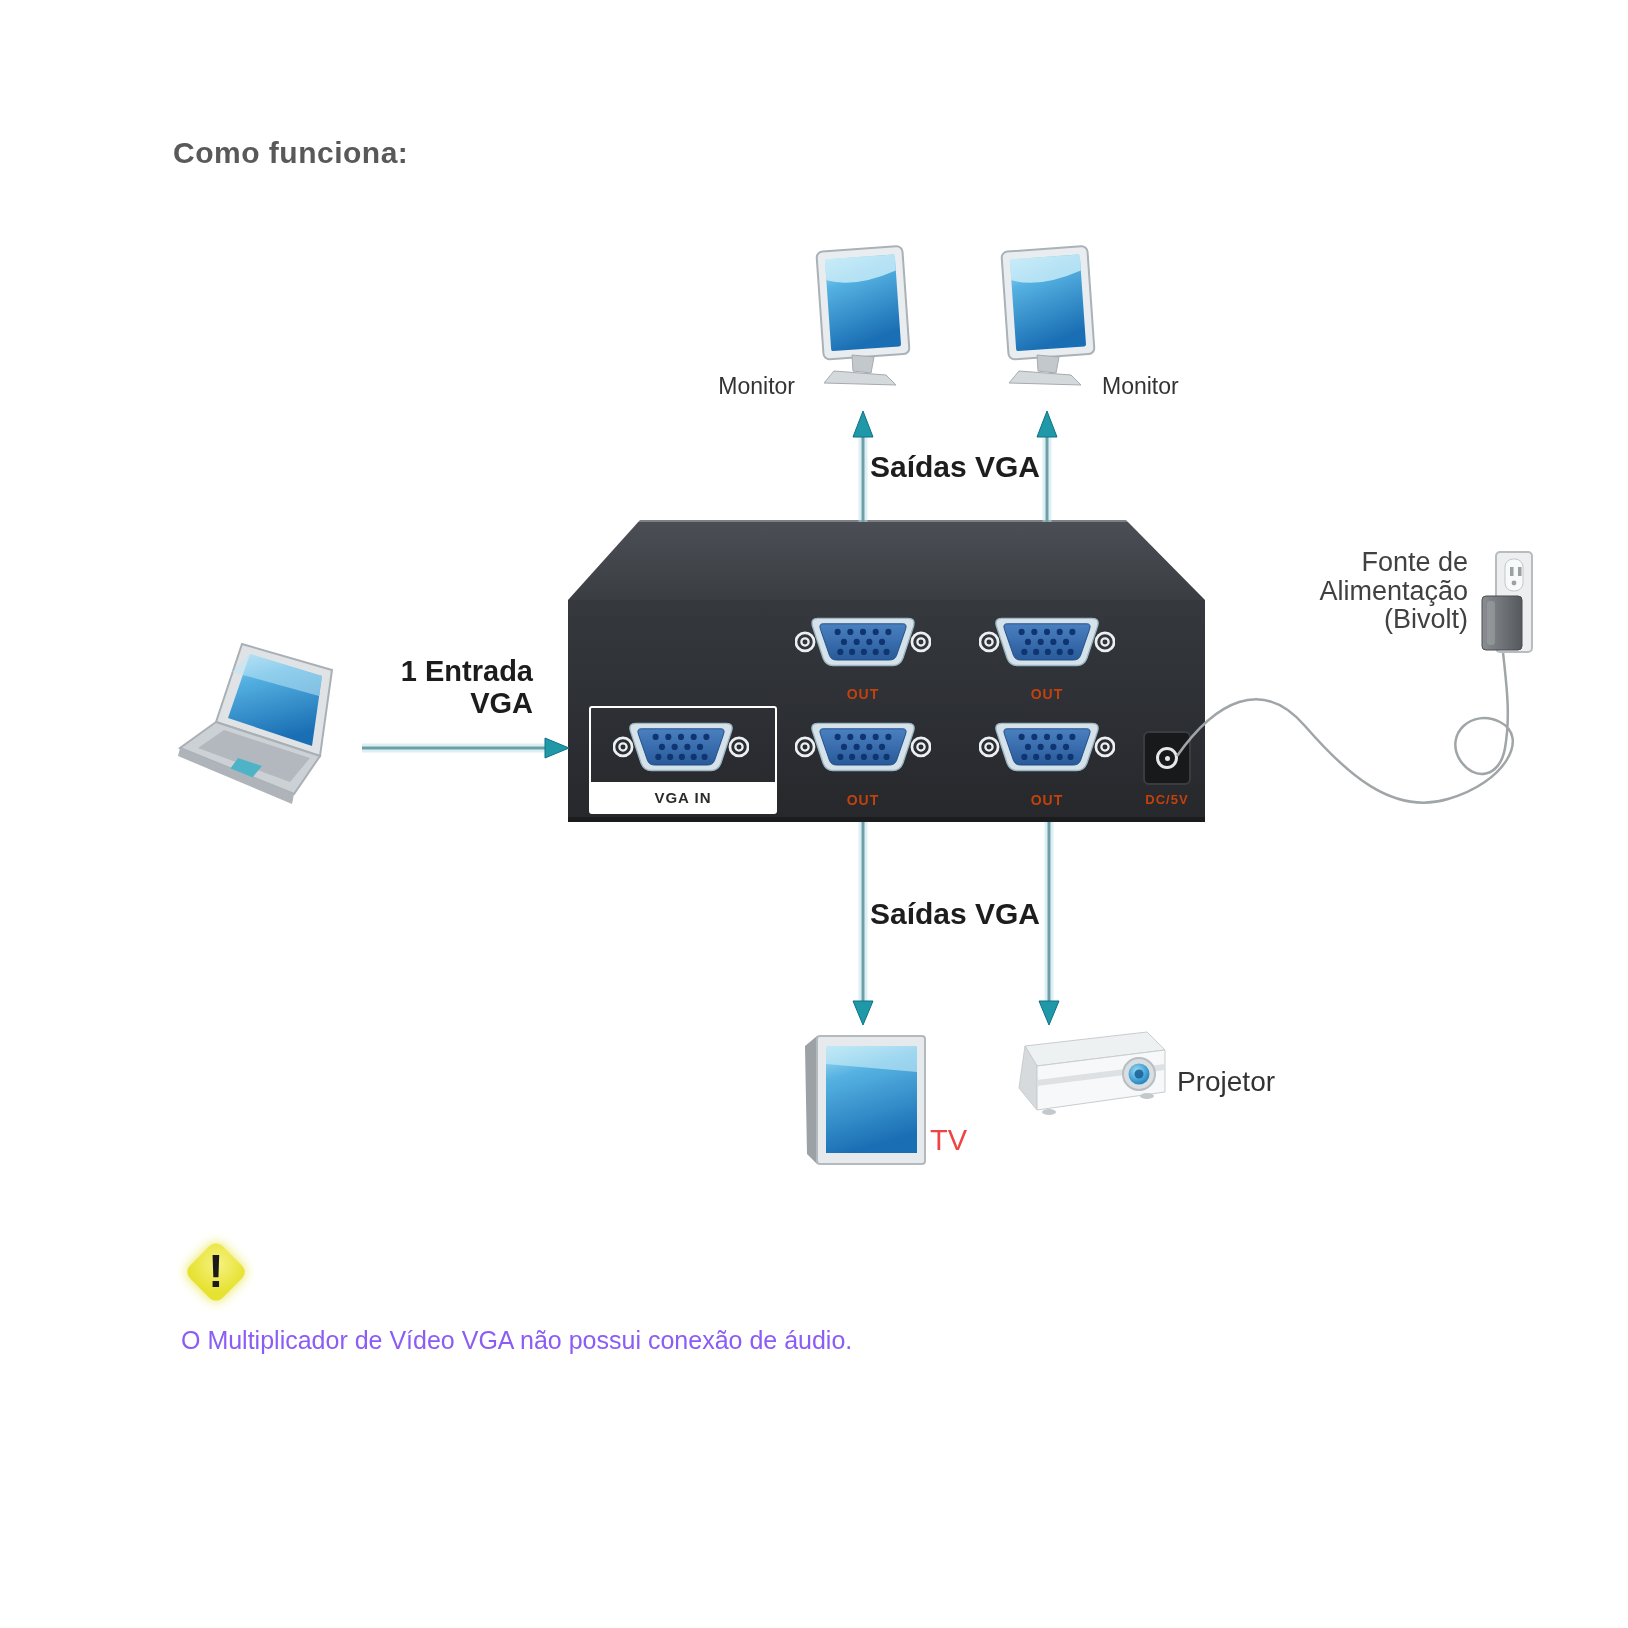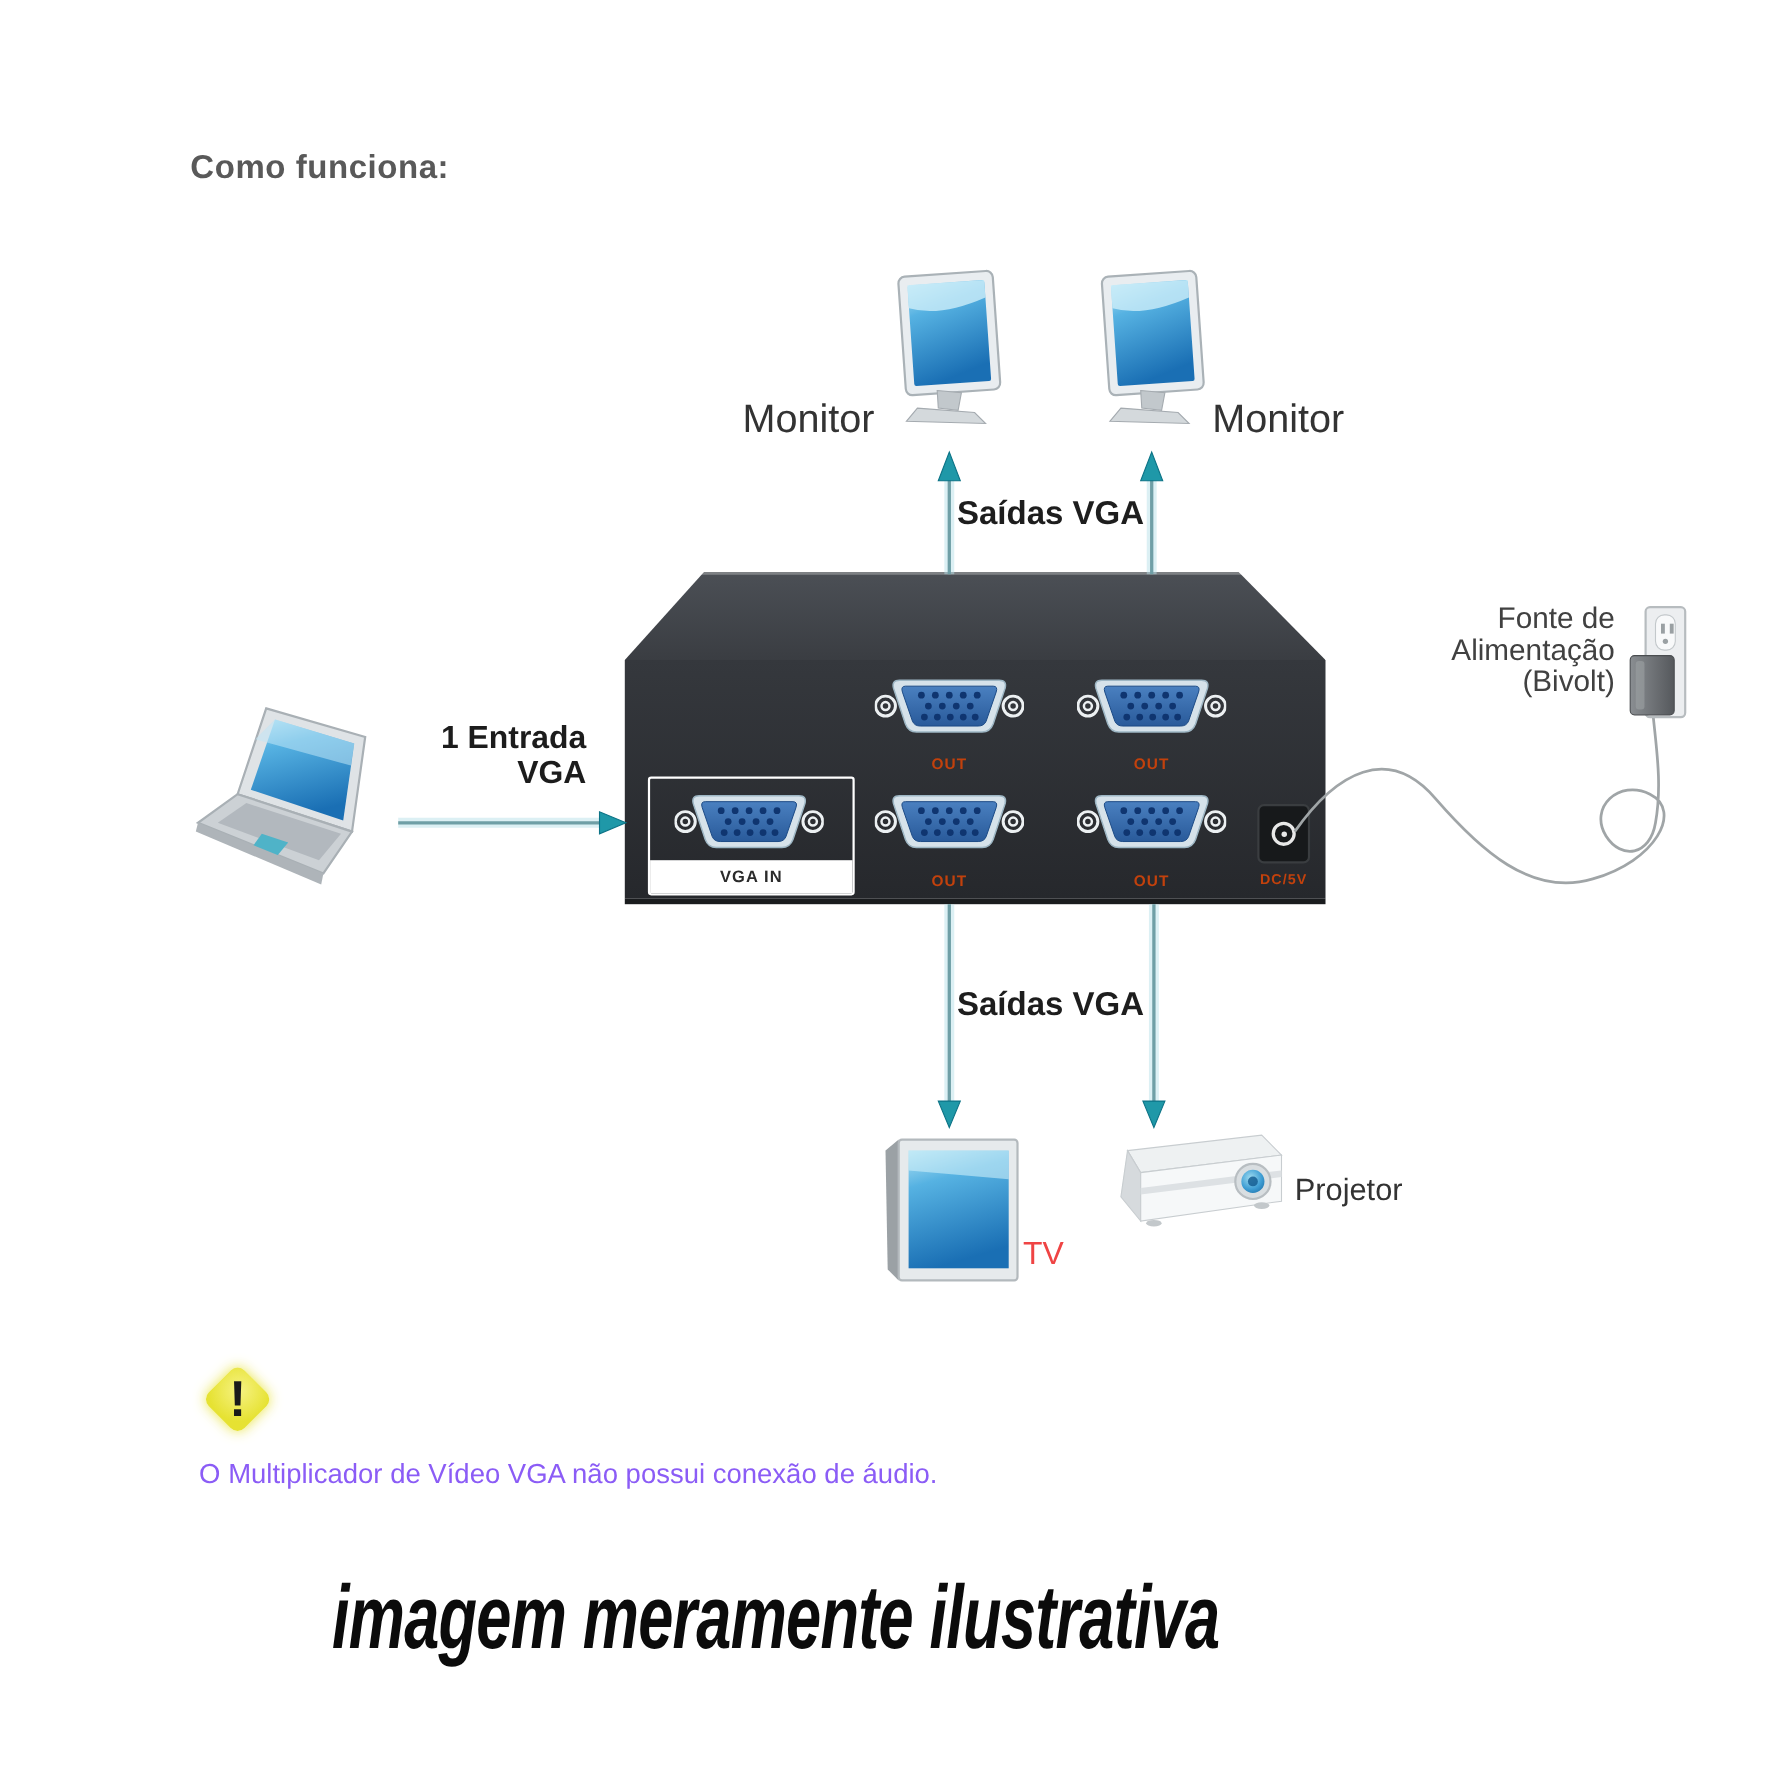--- a/index.html
+++ b/index.html
@@ -18,21 +18,21 @@
   .box-front{left:568px;top:600px;width:637px;height:222px;
              background:linear-gradient(180deg,#35383d,var(--box-front,#26282c));
              border-bottom:5px solid #1a1c1e;box-sizing:border-box;}
   .vga-frame{left:589px;top:706px;width:184px;height:104px;border:2px solid #fff;border-radius:3px;}
   .vga-frame .vga-label{position:absolute;left:0;right:0;bottom:0;height:30px;background:#fff;
              color:#2b2b2b;font-size:15px;font-weight:bold;display:flex;align-items:center;justify-content:center;letter-spacing:1px;}
   .port-label{width:80px;margin-left:-40px;text-align:center;font-weight:bold;font-size:14px;color:#c2410c;letter-spacing:1px;}
   .dc-port{left:1143px;top:731px;width:48px;height:54px;background:#17191b;border:2px solid #3a3d40;border-radius:6px;box-sizing:border-box;}
   .dc-ring{left:1156px;top:747px;width:16px;height:16px;border:3px solid #e8e8e8;border-radius:50%;}
   .dc-dot{left:1165px;top:756px;width:5px;height:5px;background:#e8e8e8;border-radius:50%;}
-  .monitor-label{top:360px;font-size:36px;color:#333;}
+  .monitor-label{top:373px;font-size:23px;color:#333;}
   .saidas{width:250px;left:830px;text-align:center;font-size:30px;font-weight:bold;color:#1d1d1d;}
   .entrada{left:378px;top:656px;width:155px;text-align:right;font-size:29px;font-weight:bold;color:#1c1c1c;line-height:1.1;}
   .source-label{left:178px;top:834px;width:185px;text-align:center;font-size:27px;color:#2f2f2f;line-height:1.1;}
   .power-label{left:1240px;top:548px;width:228px;text-align:right;font-size:27px;color:#414141;line-height:1.06;}
   .tv-label{left:930px;top:1124px;font-size:29px;color:#ef4444;}
   .proj-label{left:1177px;top:1066px;font-size:28px;color:#333;}
 
   .warn-box{left:184px;top:1240px;width:64px;height:64px;}
   .warn-diamond{position:absolute;left:9px;top:9px;width:46px;height:46px;border-radius:9px;
       background:radial-gradient(circle at 40% 35%,#f6f282,#e6e232 70%);
@@ -238,17 +238,14 @@
       <ellipse cx="150" cy="70" rx="7" ry="3" fill="#c3c8cb"></ellipse>
   </svg>
   <div class="abs proj-label">Projetor</div>
 
   <div class="abs warn-box">
     <div class="warn-diamond"></div>
     <div class="warn-glyph">!</div>
   </div>
   <div class="abs warn-text">O Multiplicador de Vídeo VGA não possui conexão de áudio.</div>
 
-  <div class="abs disclaimer">
-    <span>imagem meramente ilustrativa</span>
-  </div>
 
 </div>
 
 </body></html>

